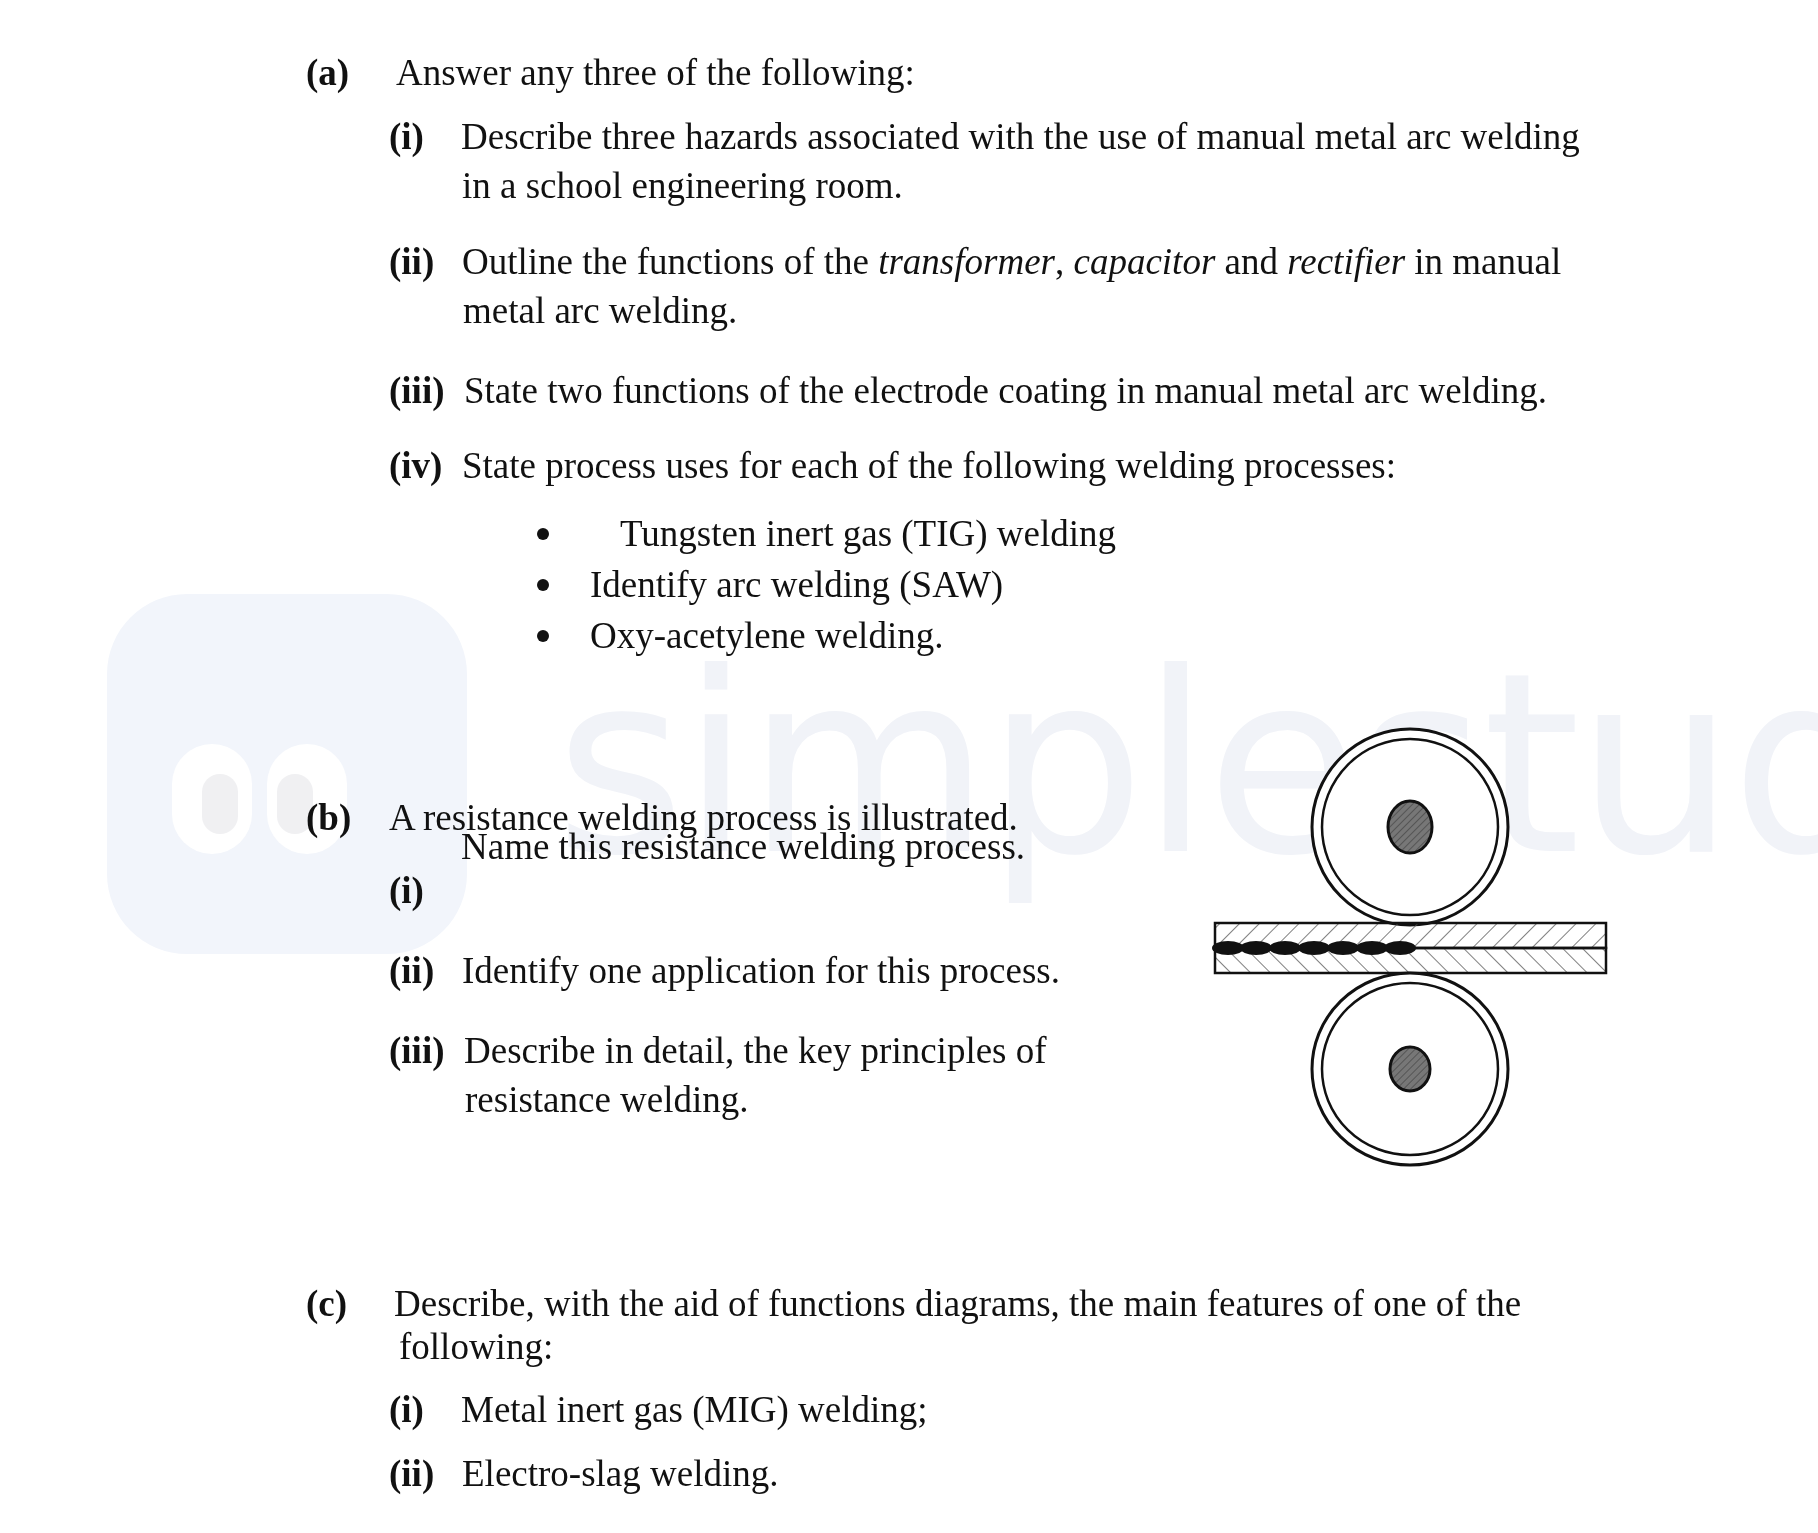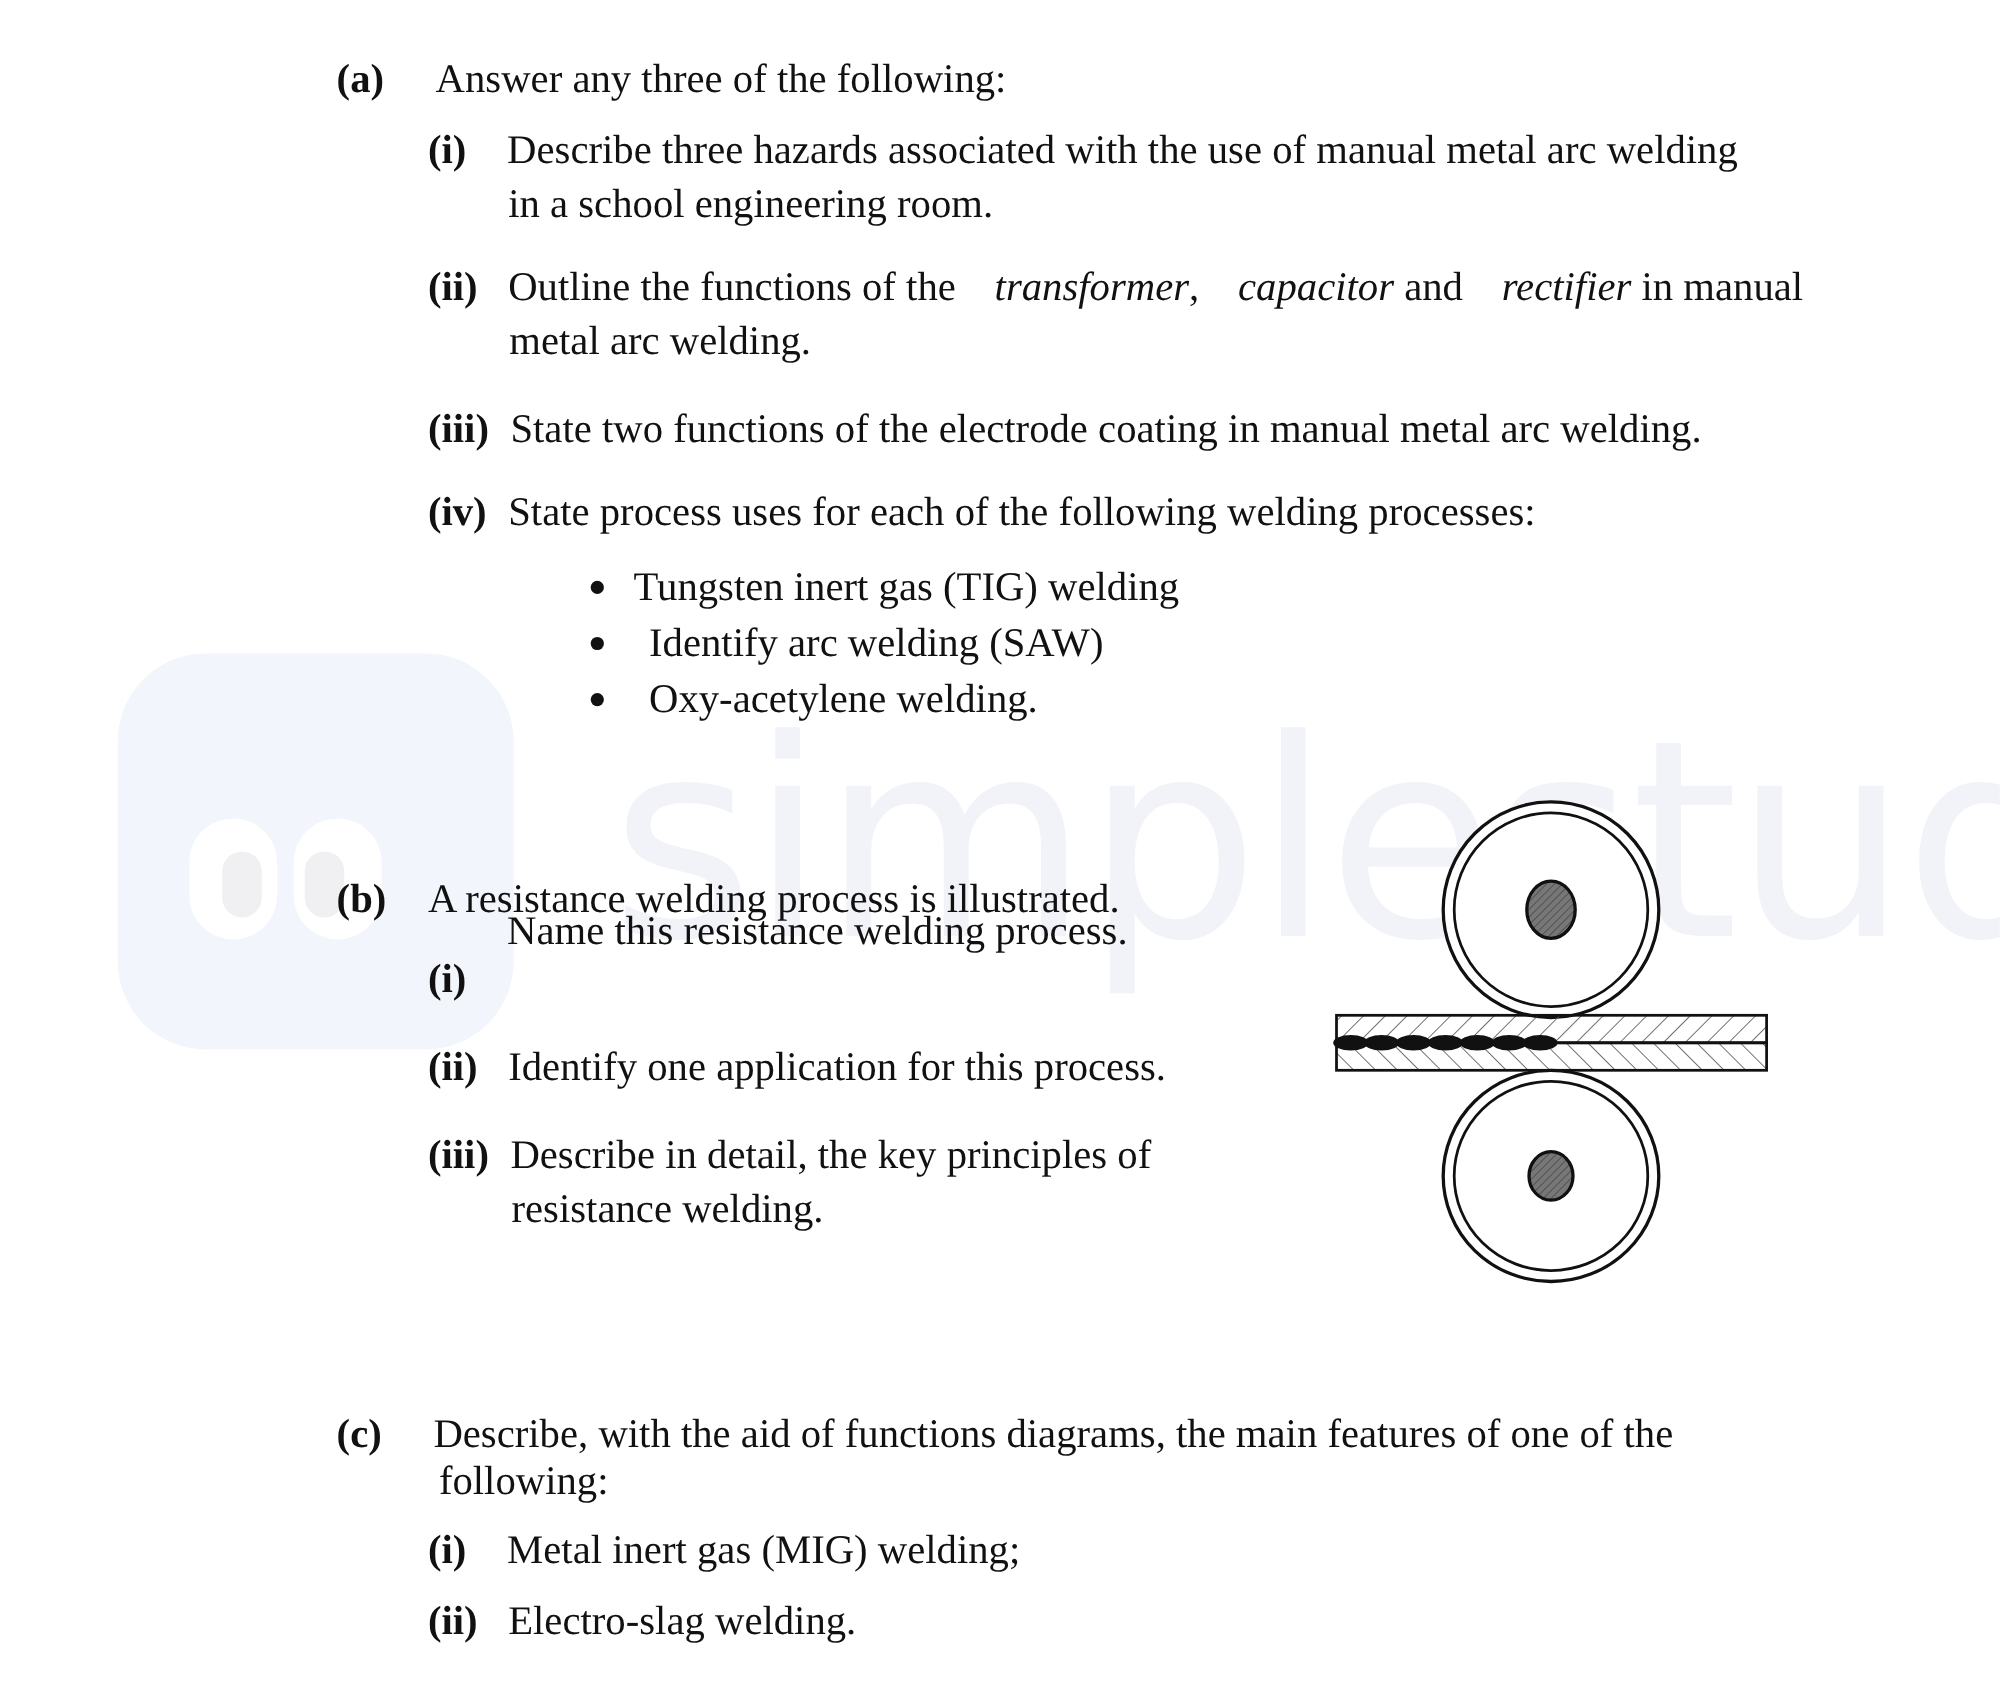--- a/index.html
+++ b/index.html
@@ -7,21 +7,21 @@
          font-family:"Liberation Serif", "DejaVu Serif", serif; color:#111; }
   .wm-logo { position:absolute; left:107px; top:594px; width:360px; height:360px;
              background:#f2f5fb; border-radius:80px; }
   .wm-eye { position:absolute; top:150px; width:80px; height:110px; background:#fff; border-radius:40px; }
   .wm-pupil { position:absolute; top:30px; left:30px; width:36px; height:60px; background:#f0f0f2; border-radius:18px; }
   .wm-text { position:absolute; left:555px; top:640px; font-family:"DejaVu Sans", sans-serif;
              font-size:250px; color:#f1f3f8; letter-spacing:-4px; line-height:1; white-space:nowrap; }
   .t { position:absolute; font-size:37px; line-height:1; white-space:nowrap; }
   .lbl { font-weight:bold; }
   b { font-weight:normal; }
-  i { font-style:italic;margin-left:26px; }
+  i { font-style:italic; }
   .bullet { position:absolute; width:12px; height:12px; border-radius:50%; background:#111; }
   svg.diagram { position:absolute; left:1190px; top:715px; }
 </style>
 </head>
 <body>
 
 <div class="wm-logo">
   <div class="wm-eye" style="left:65px">
       <div class="wm-pupil"></div>
     </div>
@@ -42,21 +42,21 @@
 <div class="t" style="left:462px;top:243px"><span>Outline the functions of the </span><i>transformer</i><span>, </span><i>capacitor</i><span> and </span><i>rectifier</i><span> in manual</span></div>
 <div class="t" style="left:463px;top:292px">metal arc welding.</div>
 
 <div class="t lbl" style="left:389px;top:372px">(iii)</div>
 <div class="t" style="left:464px;top:372px"><span>State </span><b>two</b><span> functions of the electrode coating in manual metal arc welding.</span></div>
 
 <div class="t lbl" style="left:389px;top:447px">(iv)</div>
 <div class="t" style="left:462px;top:447px"><span>State process uses for </span><b>each</b><span> of the following welding processes:</span></div>
 
 <div class="bullet" style="left:537px;top:528px"></div>
-<div class="t" style="left:576px;top:515px">Tungsten inert gas (TIG) welding</div>
+<div class="t" style="left:620px;top:515px">Tungsten inert gas (TIG) welding</div>
 <div class="bullet" style="left:537px;top:579px"></div>
 <div class="t" style="left:590px;top:566px">Identify arc welding (SAW)</div>
 <div class="bullet" style="left:537px;top:630px"></div>
 <div class="t" style="left:590px;top:617px">Oxy-acetylene welding.</div>
 
 <div class="t lbl" style="left:306px;top:799px">(b)</div>
 <div class="t" style="left:389px;top:799px">A resistance welding process is illustrated.</div>
 
 <div class="t lbl" style="left:389px;top:872px">(i)</div>
 <div class="t" style="left:461px;top:828px">Name this resistance welding process.</div>

